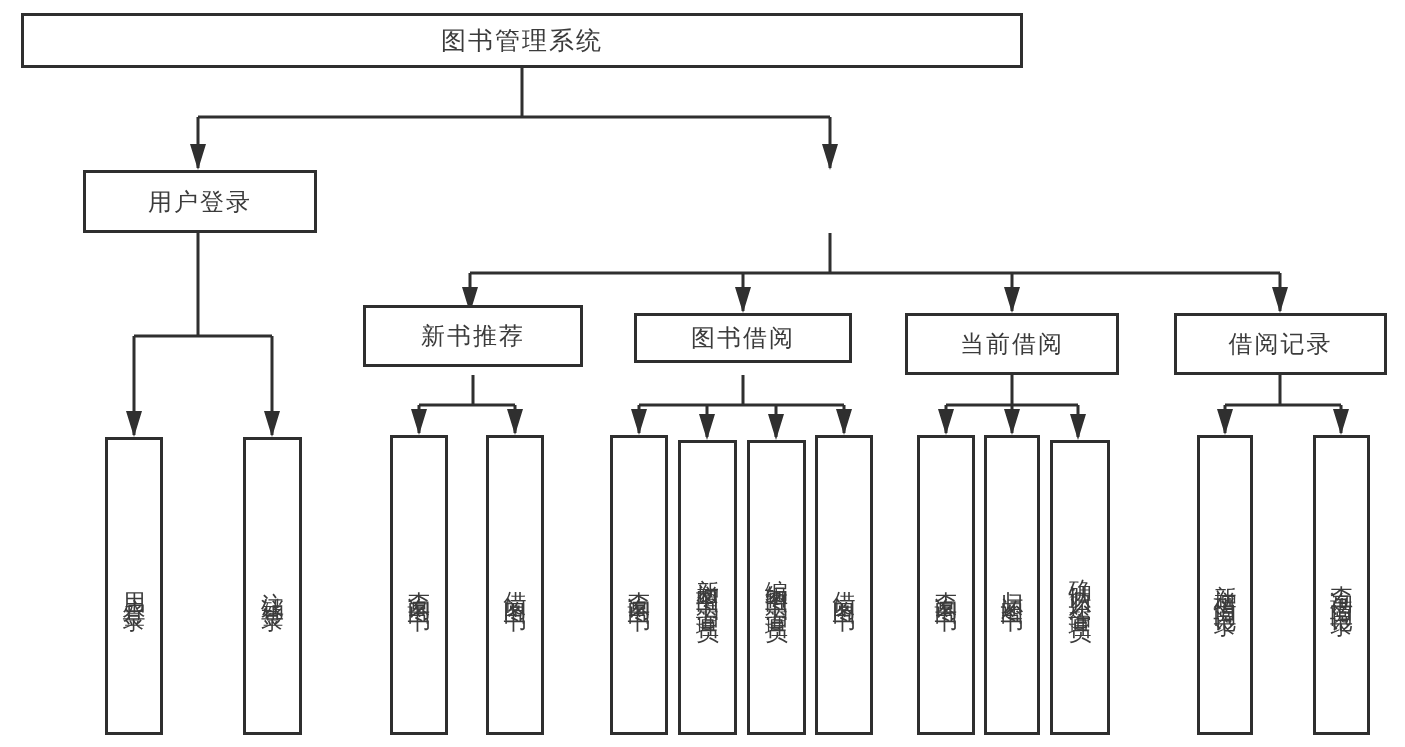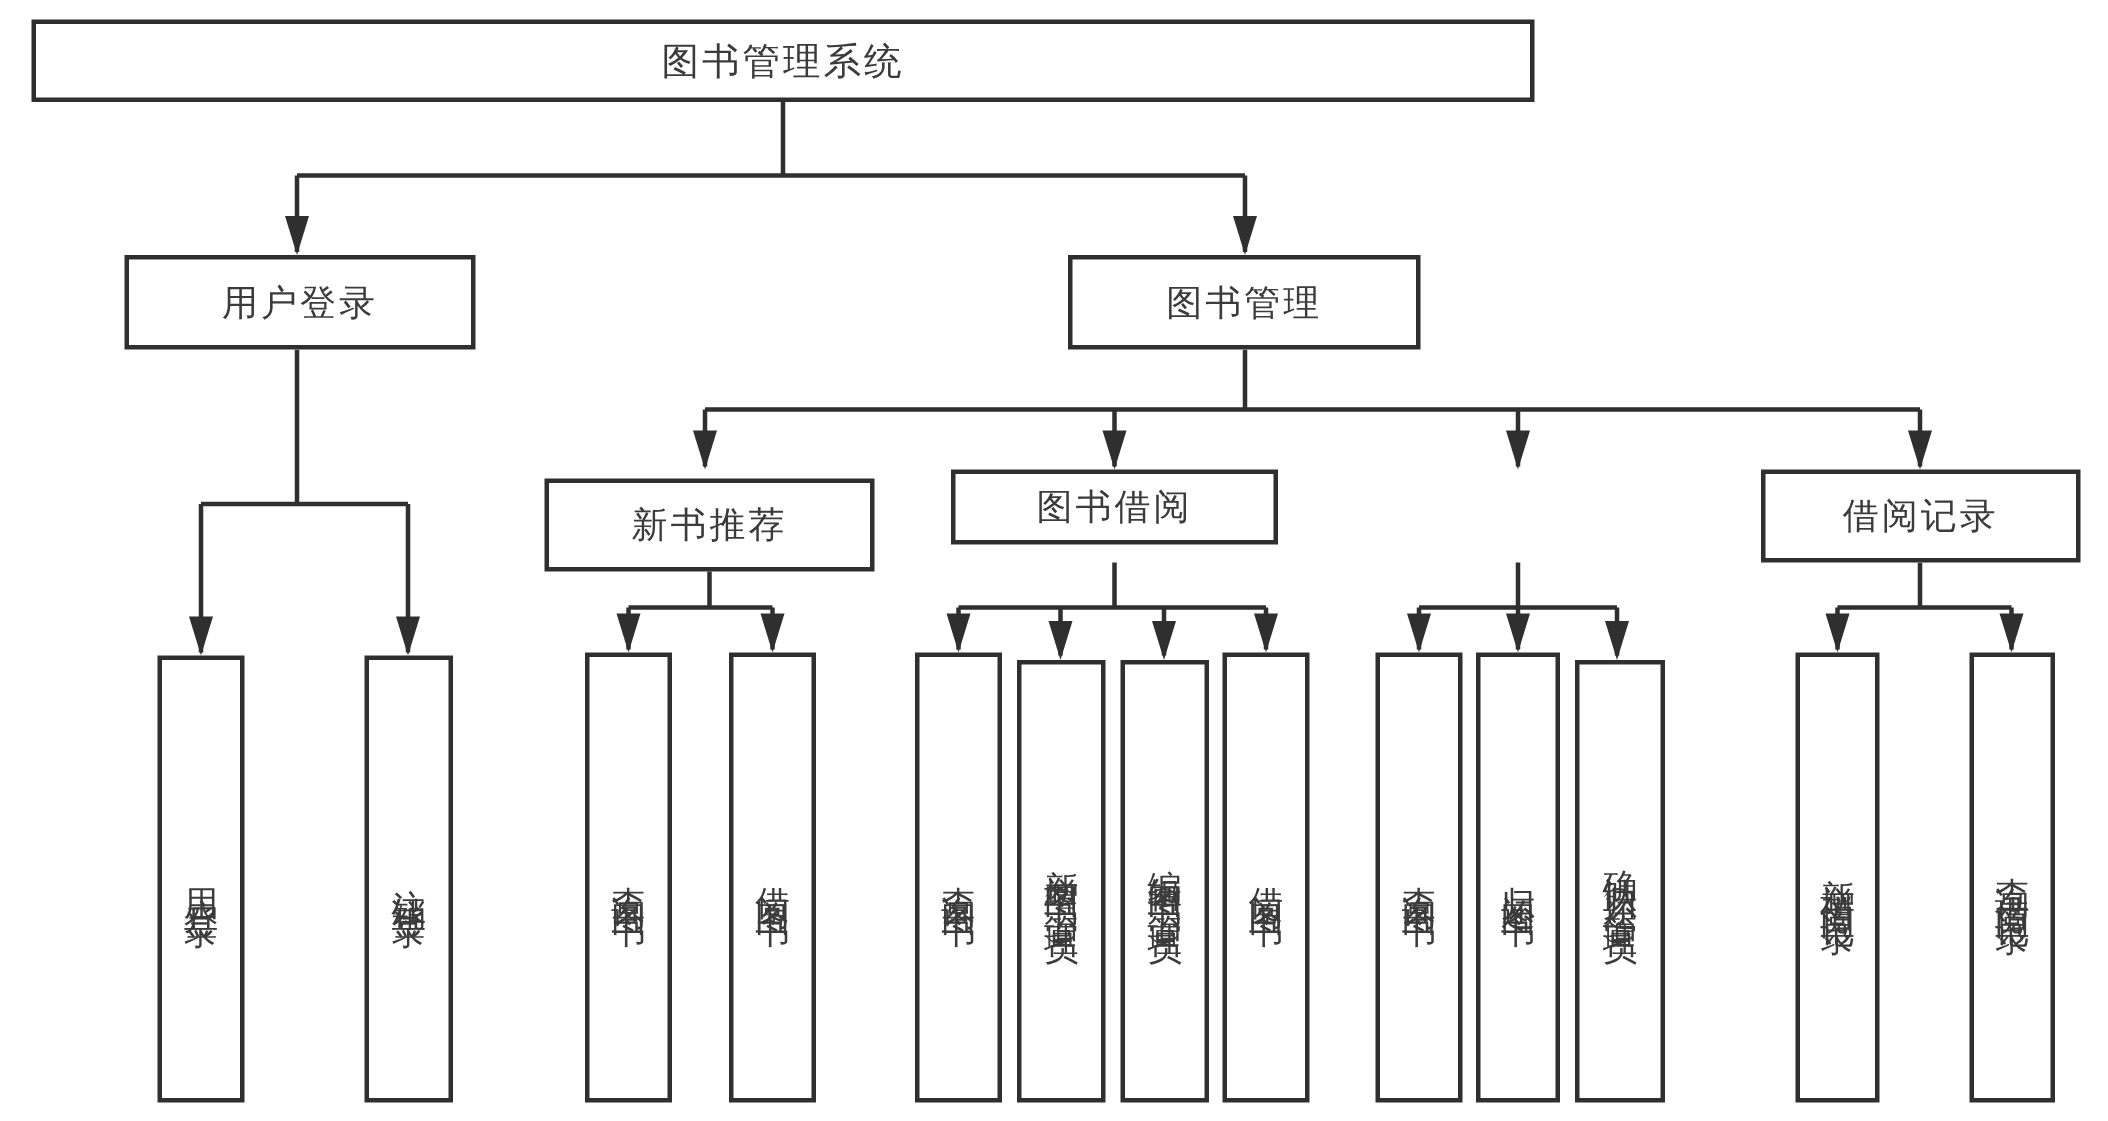--- a/index.html
+++ b/index.html
@@ -94,29 +94,29 @@
       M1333 409 L1349 409 L1341 435 Z"></path>
   </svg>
 
   <div class="node h root" style="left:21px;top:13px;width:1002px;height:55px">
     <span>图书管理系统</span>
   </div>
 
   <div class="node h" style="left:83px;top:170px;width:234px;height:63px">
     <span>用户登录</span>
   </div>
-  <div class="node h" style="left:712px;top:170px;width:235px;height:63px">
-    <span>图书管理</span>
-  </div>
 
-  <div class="node h" style="left:363px;top:319px;width:220px;height:62px">
+  <div class="node h" style="left:363px;top:305px;width:220px;height:62px">
     <span>新书推荐</span>
   </div>
   <div class="node h" style="left:634px;top:313px;width:218px;height:50px">
     <span>图书借阅</span>
+  </div>
+  <div class="node h" style="left:905px;top:313px;width:214px;height:62px">
+    <span>当前借阅</span>
   </div>
   <div class="node h" style="left:1174px;top:313px;width:213px;height:62px">
     <span>借阅记录</span>
   </div>
 
   <div class="node v" style="left:105px;top:437px;width:58px;height:298px">
     <span>用户登录</span>
   </div>
   <div class="node v" style="left:243px;top:437px;width:59px;height:298px">
     <span>注销登录</span>

